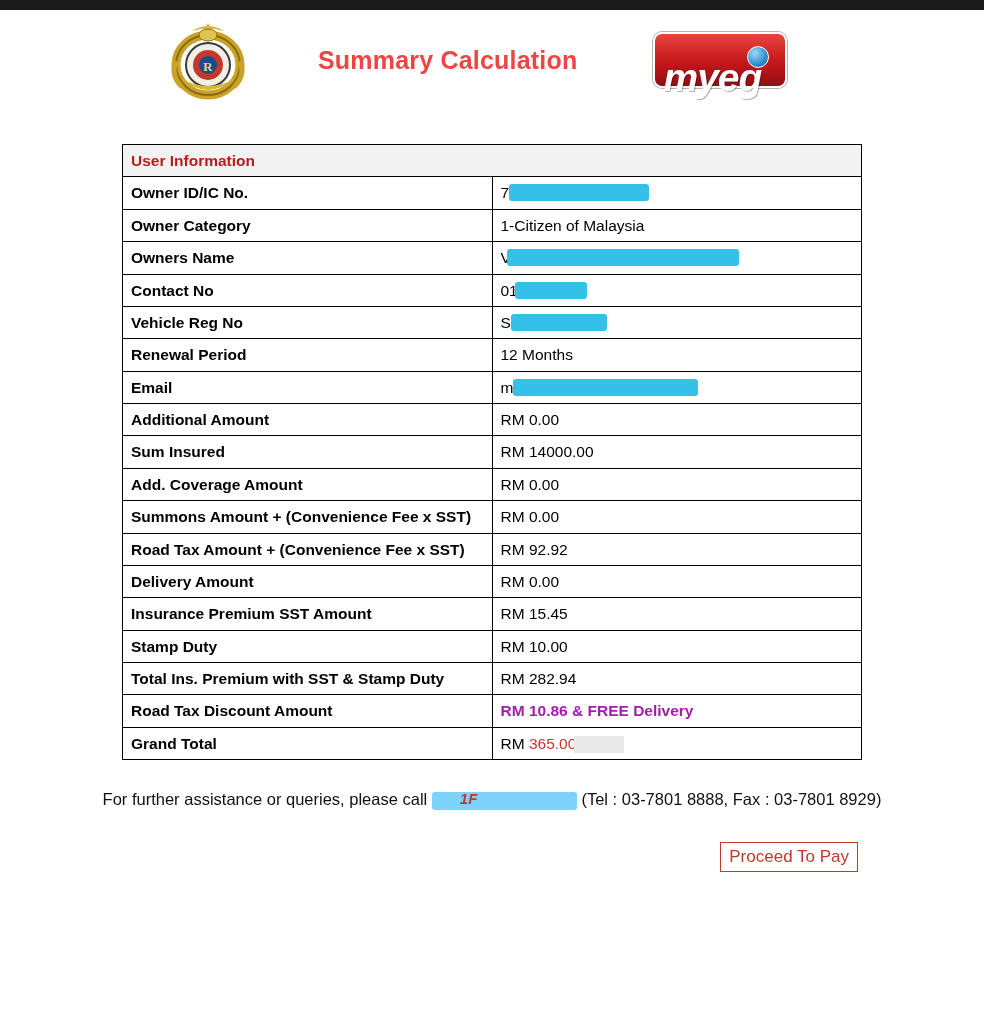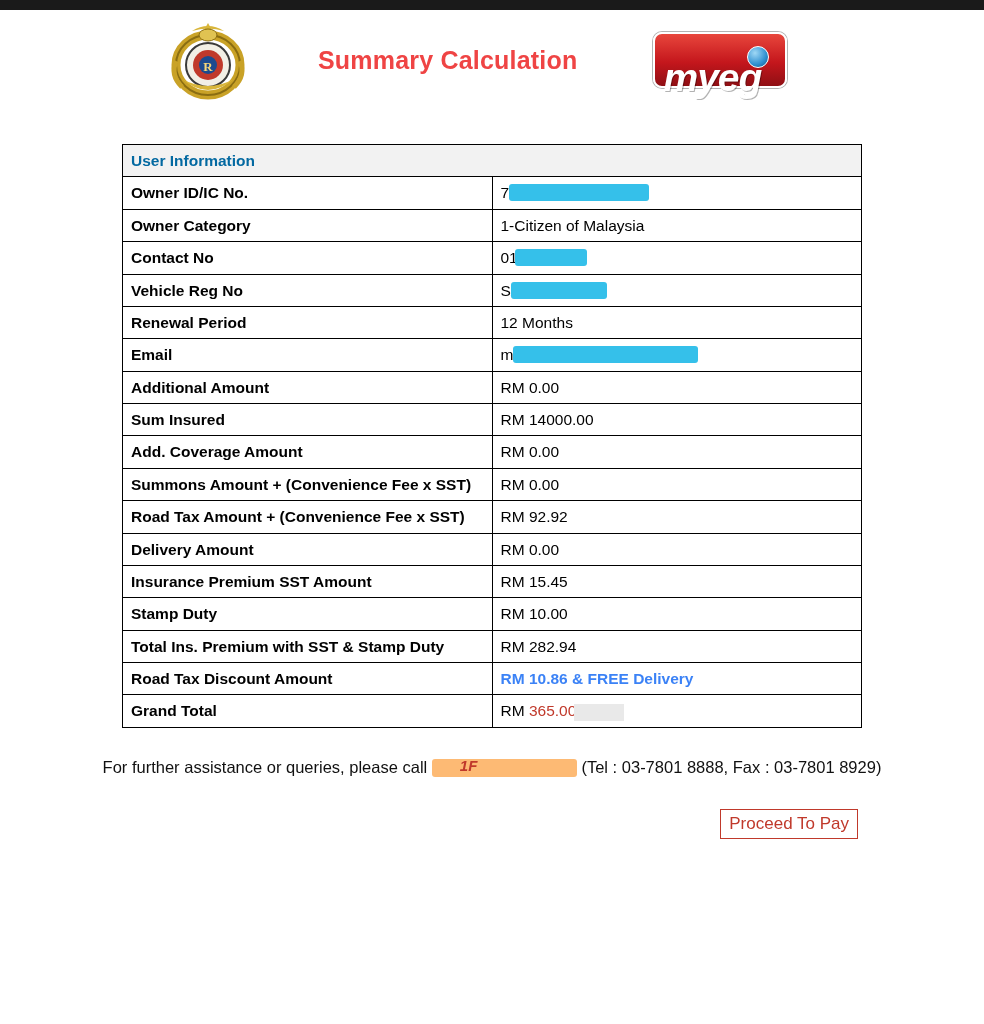--- a/index.html
+++ b/index.html
@@ -89,21 +89,21 @@
   }
   table.summary td, table.summary th {
     border: 1px solid #000;
     padding: 6px 8px;
     font-size: 15.5px;
     vertical-align: middle;
     line-height: 1.25;
   }
   .section-head {
     background: #f2f2f2;
-    color: #0369a1;
+    color: #b91c1c;
     font-weight: bold;
     font-size: 16px;
     text-align: left;
     padding: 7px 8px;
     margin-left: 28px;
   }
   td.label {
     width: 372px;
     font-weight: bold;
   }
@@ -115,21 +115,21 @@
     padding: 7px 8px;
     font-weight: normal;
   }
   .val-wrap { position: relative; display: inline-block; }
   .redact-over {
     position: absolute;
     background: #35c0ea;
     border-radius: 3px;
   }
   .discount {
-    color: #3b82f6;
+    color: #a21caf;
     font-weight: bold;
   }
   .grand-amount { color: #c0392b; }
   .grand-cover {
     display: inline-block;
     background: #e9e9e9;
     width: 50px;
     height: 17px;
     vertical-align: middle;
     margin-left: -2px;
@@ -139,21 +139,21 @@
     font-size: 16.5px;
     margin-top: 30px;
     color: #111;
   }
   .assist .redacted-phone {
     position: relative;
     display: inline-block;
     width: 145px;
     height: 18px;
     vertical-align: middle;
-    background: #fdba74;
+    background: #7dd3fc;
     border-radius: 3px;
     overflow: hidden;
   }
   .assist .redacted-phone span {
     position: absolute;
     left: 28px;
     top: -2px;
     color: #c0392b;
     font-weight: bold;
     font-style: italic;
@@ -213,20 +213,24 @@
 
     <tr>
           <td class="label">Owner ID/IC No.</td>
           <td class="value"><span class="val-wrap"><span>7</span><span class="redact-over" style="left: 8px; top: 1px; width: 140px; height: 17px;"></span></span></td>
         </tr>
         <tr>
           <td class="label">Owner Category</td>
           <td class="value"><span>1-Citizen of Malaysia</span></td>
         </tr>
         <tr>
+          <td class="label">Owners Name</td>
+          <td class="value"><span class="val-wrap"><span>V</span><span class="redact-over" style="left: 6px; top: 1px; width: 232px; height: 17px;"></span></span></td>
+        </tr>
+        <tr>
           <td class="label">Contact No</td>
           <td class="value"><span class="val-wrap"><span>0125848727</span><span class="redact-over" style="left: 14px; top: 1px; width: 72px; height: 17px;"></span></span></td>
         </tr>
         <tr>
           <td class="label">Vehicle Reg No</td>
           <td class="value"><span class="val-wrap"><span>SAB 2601</span><span class="redact-over" style="left: 10px; top: 1px; width: 96px; height: 17px;"></span></span></td>
         </tr>
         <tr>
           <td class="label">Renewal Period</td>
           <td class="value"><span>12 Months</span></td>

